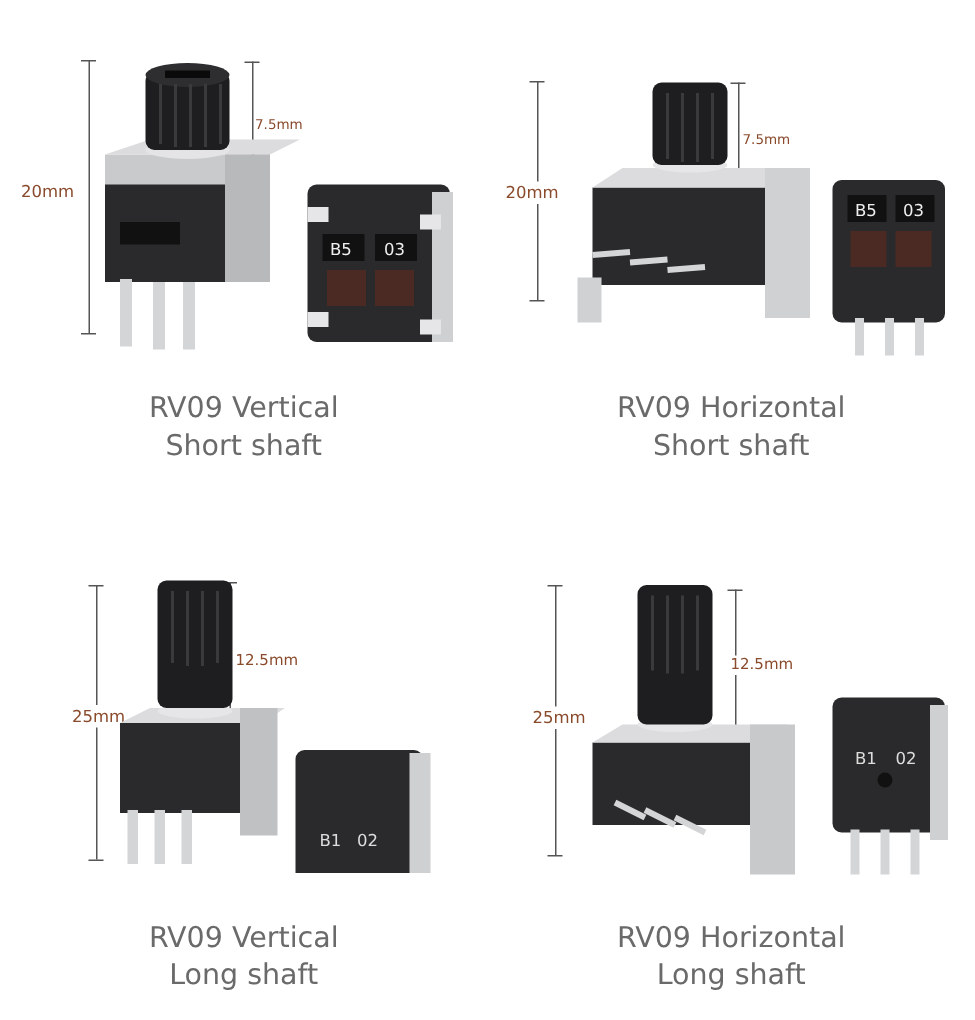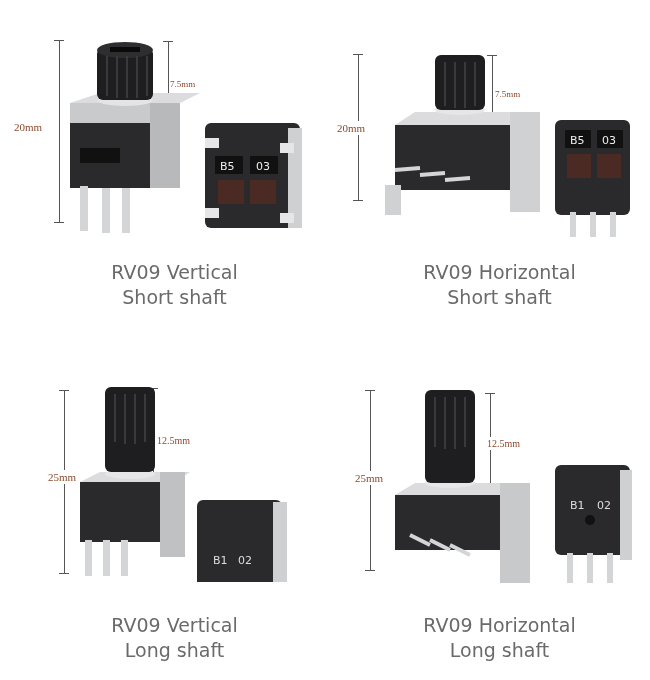--- a/index.html
+++ b/index.html
@@ -1,22 +1,22 @@
 <!DOCTYPE html>
 <html><head>
 <meta charset="utf-8">
 <style>
   html, body { margin:0; padding:0; background:#ffffff; }
   body { width:650px; height:680px; position:relative; overflow:hidden; font-family:"DejaVu Sans", sans-serif; }
   .panel { position:absolute; width:325px; height:340px; }
   .dim-line { position:absolute; width:1px; background:#555; }
   .dim-cap { position:absolute; height:1px; width:10px; background:#555; }
-  .dim-label { position:absolute; font-size:11px; color:#8a4a2c; background:#fff; padding:1px 0; white-space:nowrap;font-family:Liberation Serif, serif; }
+  .dim-label { position:absolute; font-size:11px; color:#8a4a2c; background:#fff; padding:1px 0; white-space:nowrap; }
   .dim-label.small { font-size:9px; }
-  .caption { position:absolute; left:12px; width:325px; text-align:center; color:#6a6a6a; font-size:19px; line-height:25px; }
+  .caption { position:absolute; left:0; width:325px; text-align:center; color:#6a6a6a; font-size:19px; line-height:25px; }
   .part { position:absolute; }
 </style>
 </head>
 <body>
 
 <div class="panel" style="left:0;top:0;">
   <div class="dim-line" style="left:59px;top:40px;height:182px;"></div>
   <div class="dim-cap" style="left:54px;top:40px;"></div>
   <div class="dim-cap" style="left:54px;top:222px;"></div>
   <div class="dim-label" style="left:14px;top:120px;">20mm</div>

